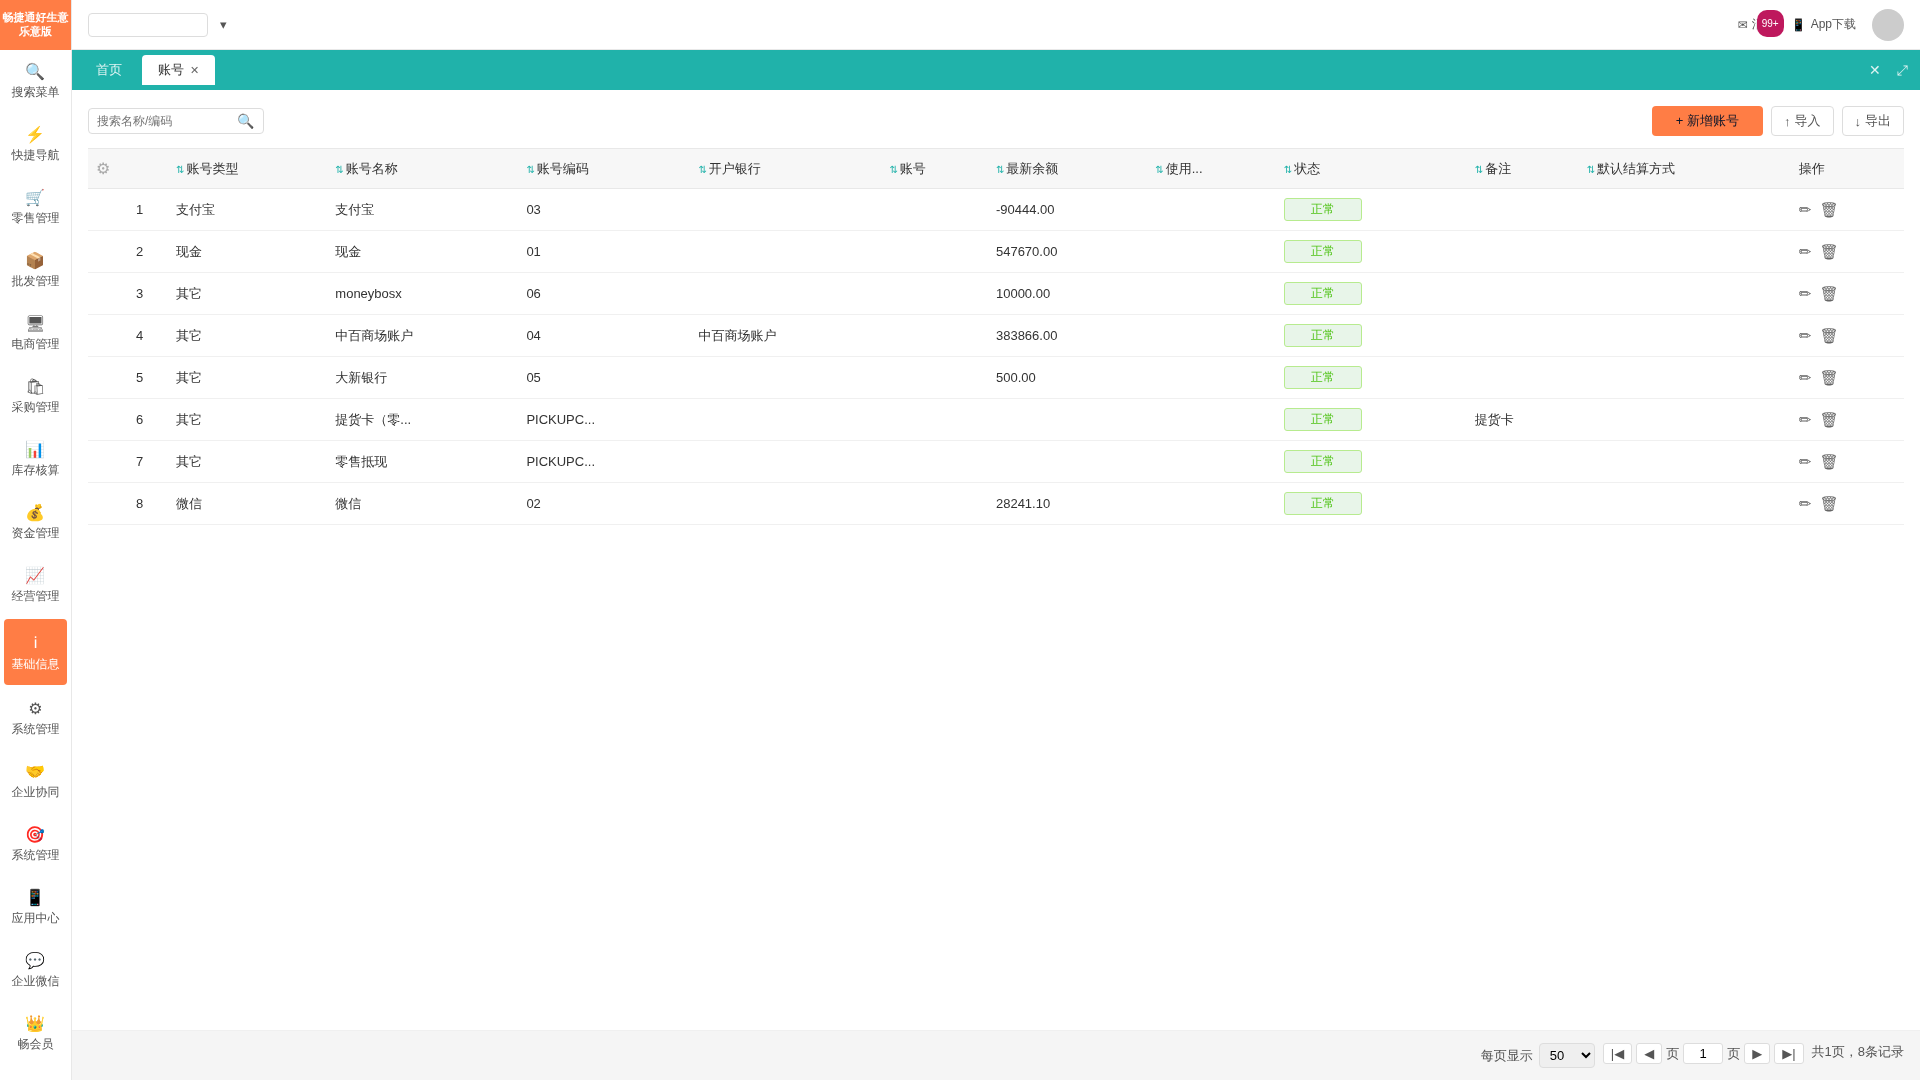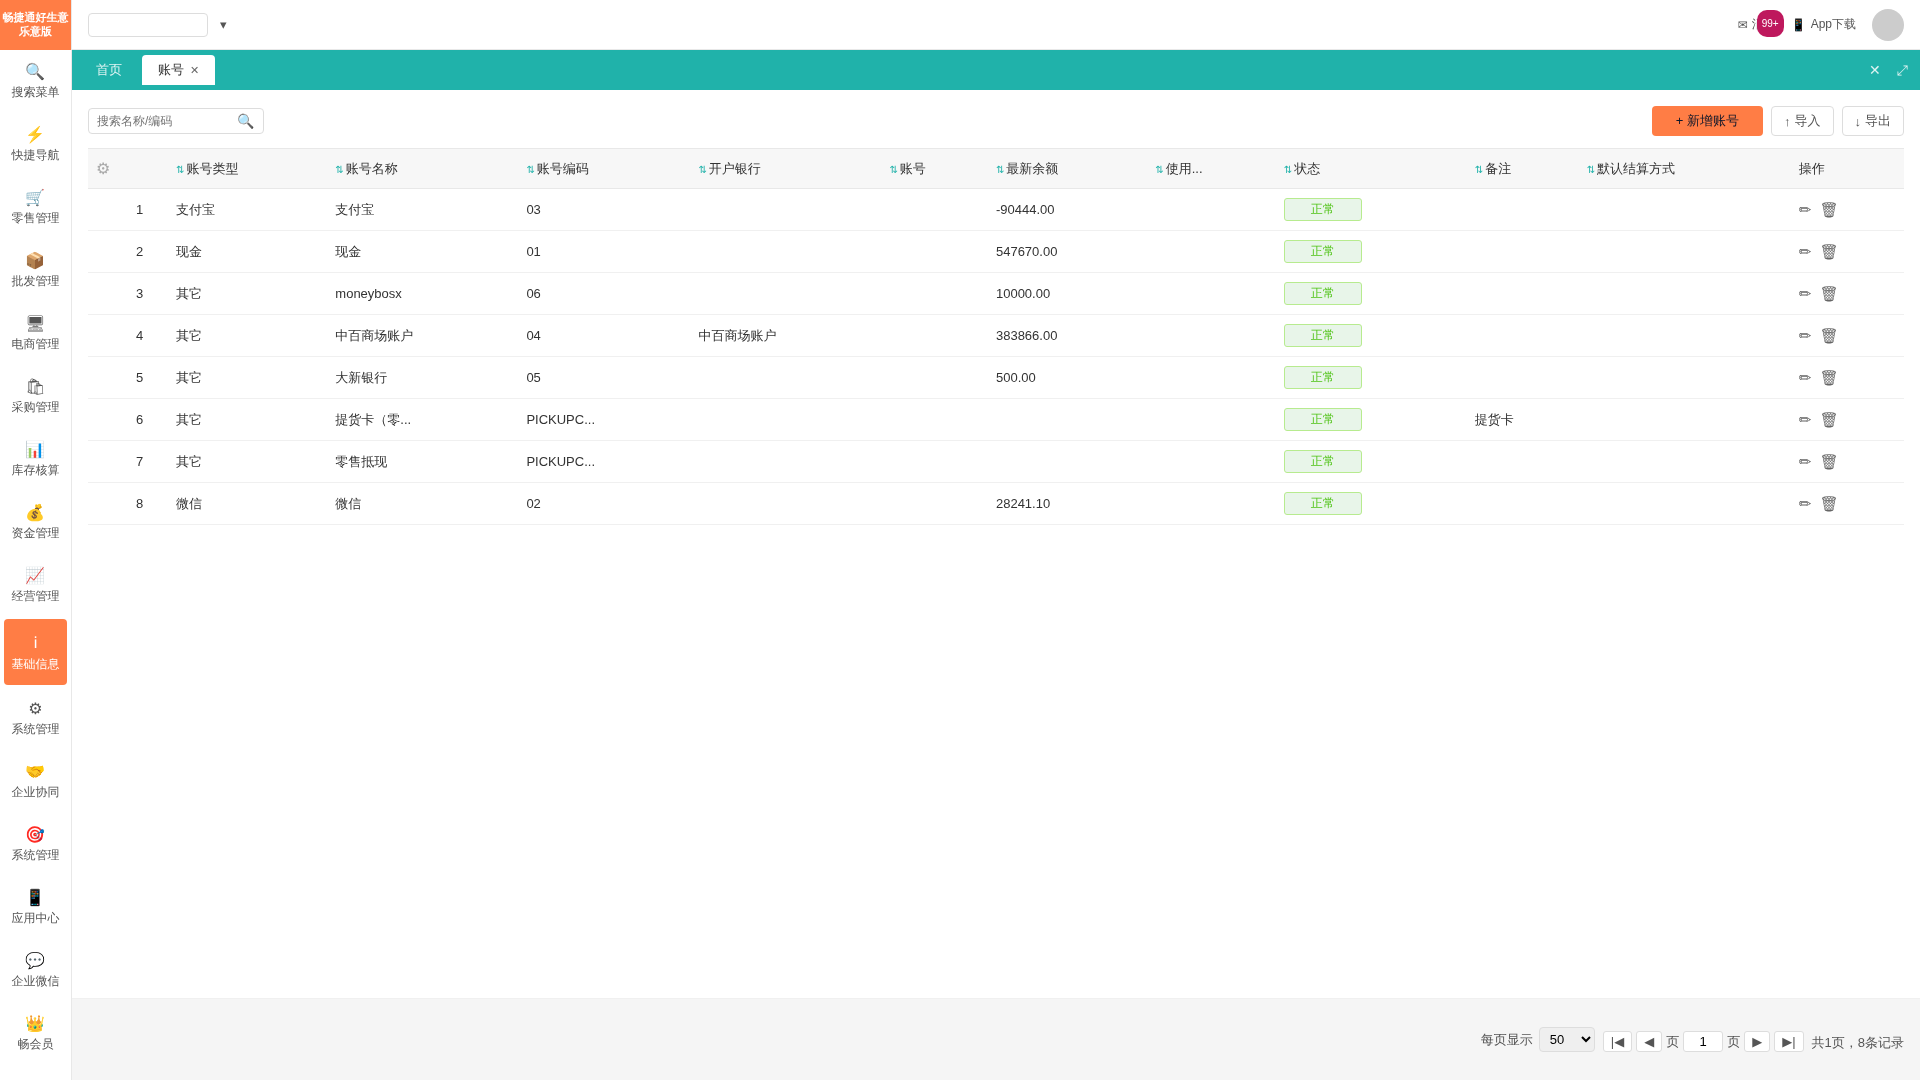--- a/index.html
+++ b/index.html
@@ -272,23 +272,23 @@
     }
     .action-icon {
       cursor: pointer;
       color: #666;
       font-size: 15px;
     }
 
     
     .pagination {
       display: flex;
-      align-items: flex-end;
+      align-items: flex-start;
       justify-content: flex-end;
-      padding: 28px 16px;
+      padding: 12px 16px;
       gap: 8px;
       font-size: 13px;
       color: #555;
       border-top: 1px solid #f0f0f0;
     }
     .page-size-wrap {
       display: flex;
       align-items: center;
       gap: 6px;
     }

